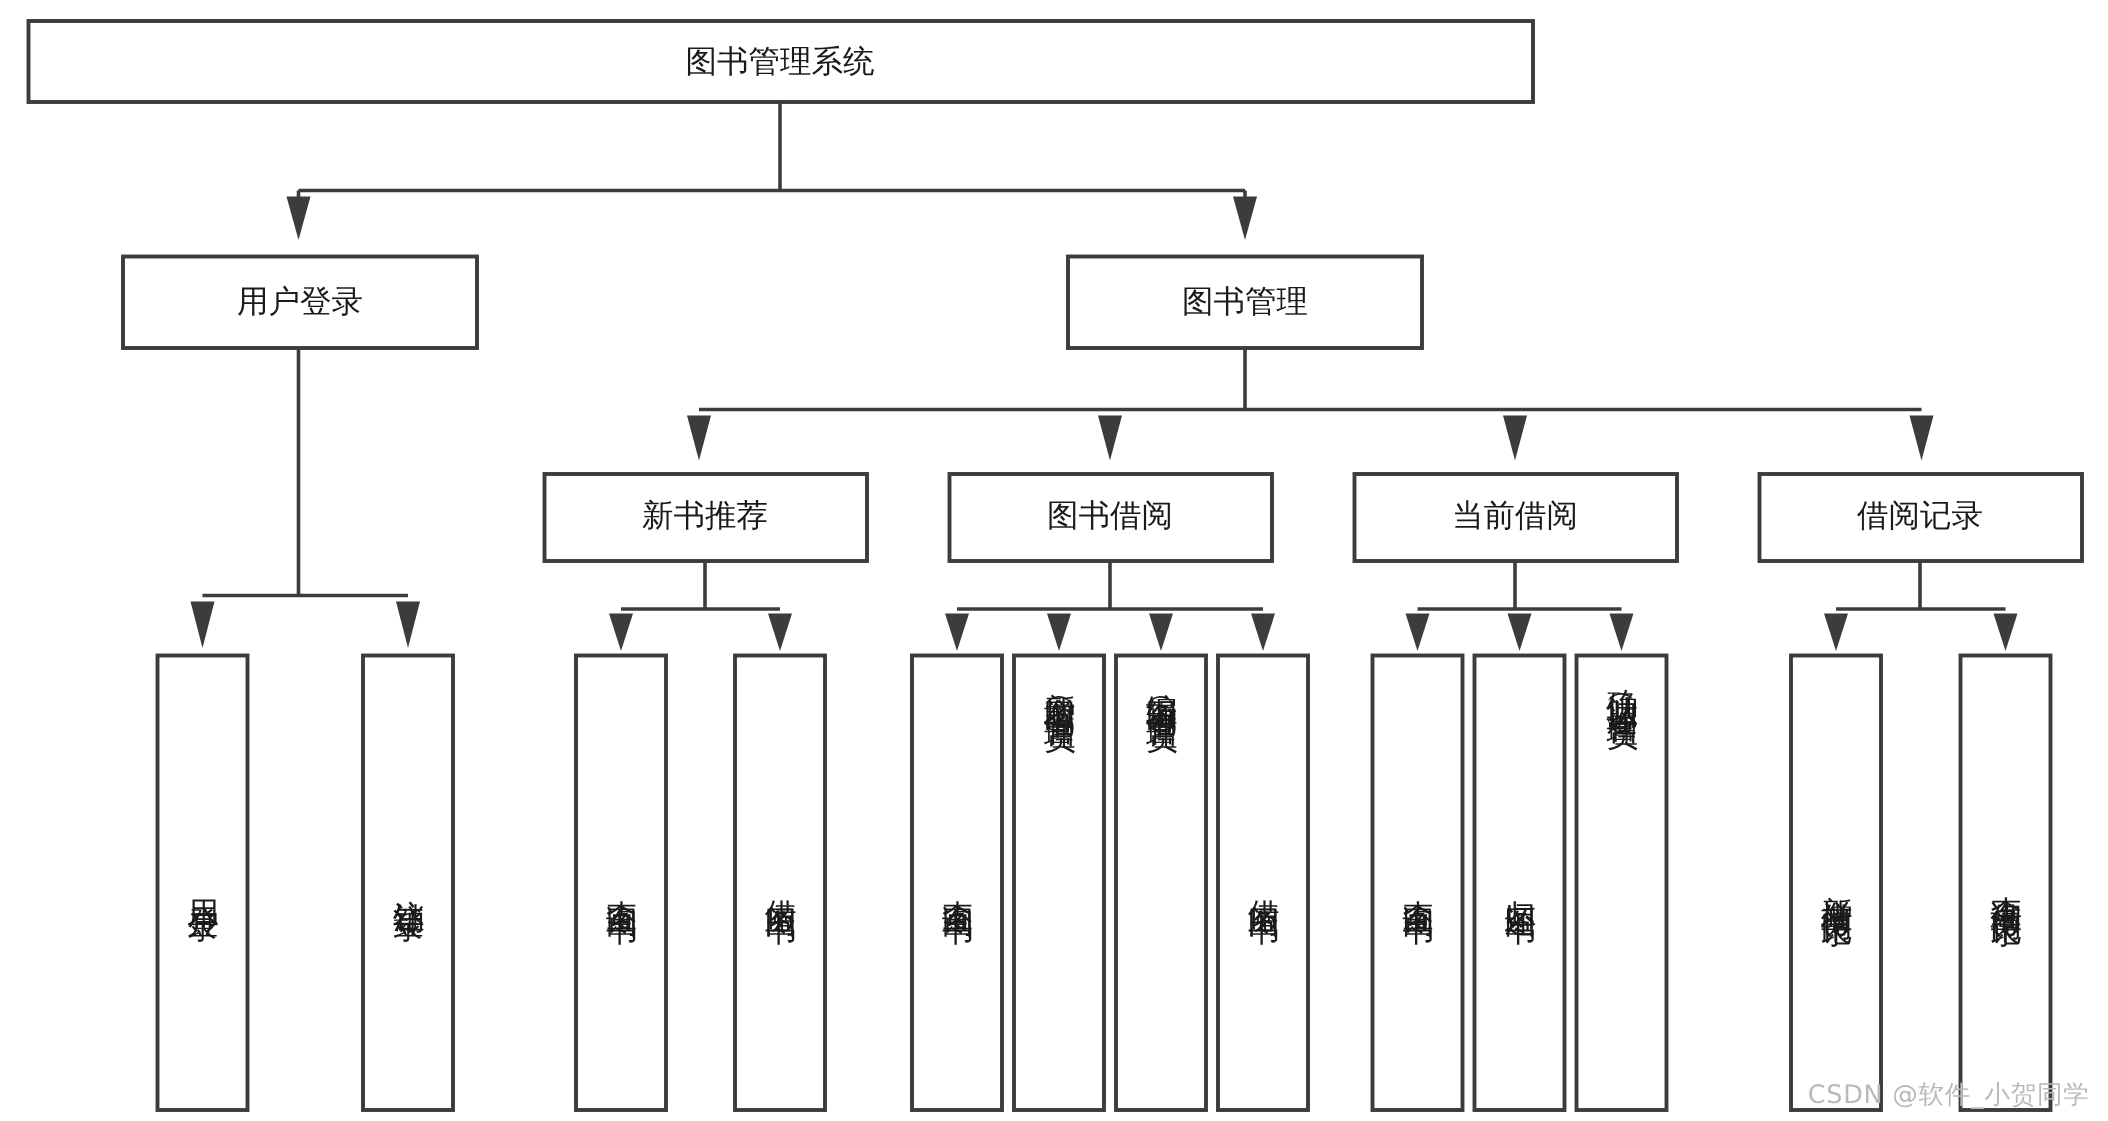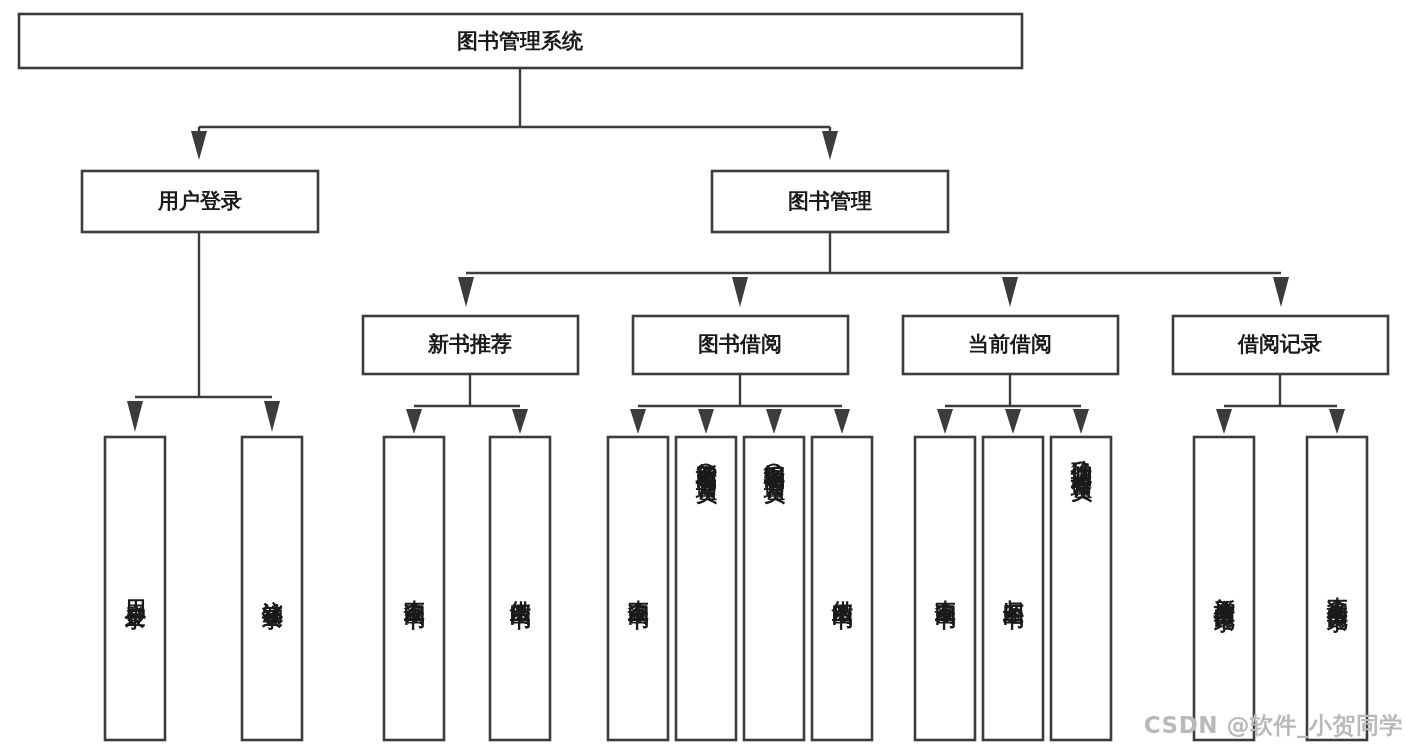--- a/index.html
+++ b/index.html
@@ -10,21 +10,20 @@
   }
   body {
     font-family: "DejaVu Sans", "Liberation Sans", sans-serif;
   }
   #diagram-root {
     position: relative;
     width: 1405px;
     height: 747px;
     background: #ffffff;
     overflow: hidden;
-    font-weight: bold;
   }
   svg#flow-svg {
     position: absolute;
     left: 0;
     top: 0;
     width: 1405px;
     height: 747px;
     display: block;
   }
   .node-box {
@@ -67,24 +66,24 @@
     font-family: "DejaVu Sans", "Liberation Sans", sans-serif;
     font-size: 21px;
     line-height: 1.28;
     letter-spacing: 3px;
     color: #1a1a1a;
     white-space: nowrap;
     text-align: center;
   }
   .watermark {
     position: absolute;
-    right: 2px;
+    right: 12px;
     bottom: 6px;
     font-family: "DejaVu Sans", "Liberation Sans", sans-serif;
-    font-size: 23px;
+    font-size: 17px;
     color: #b9b9b9;
     letter-spacing: 0.5px;
     white-space: nowrap;
     user-select: none;
   }
 </style>
 </head>
 <body>
 
 <div id="diagram-root">

